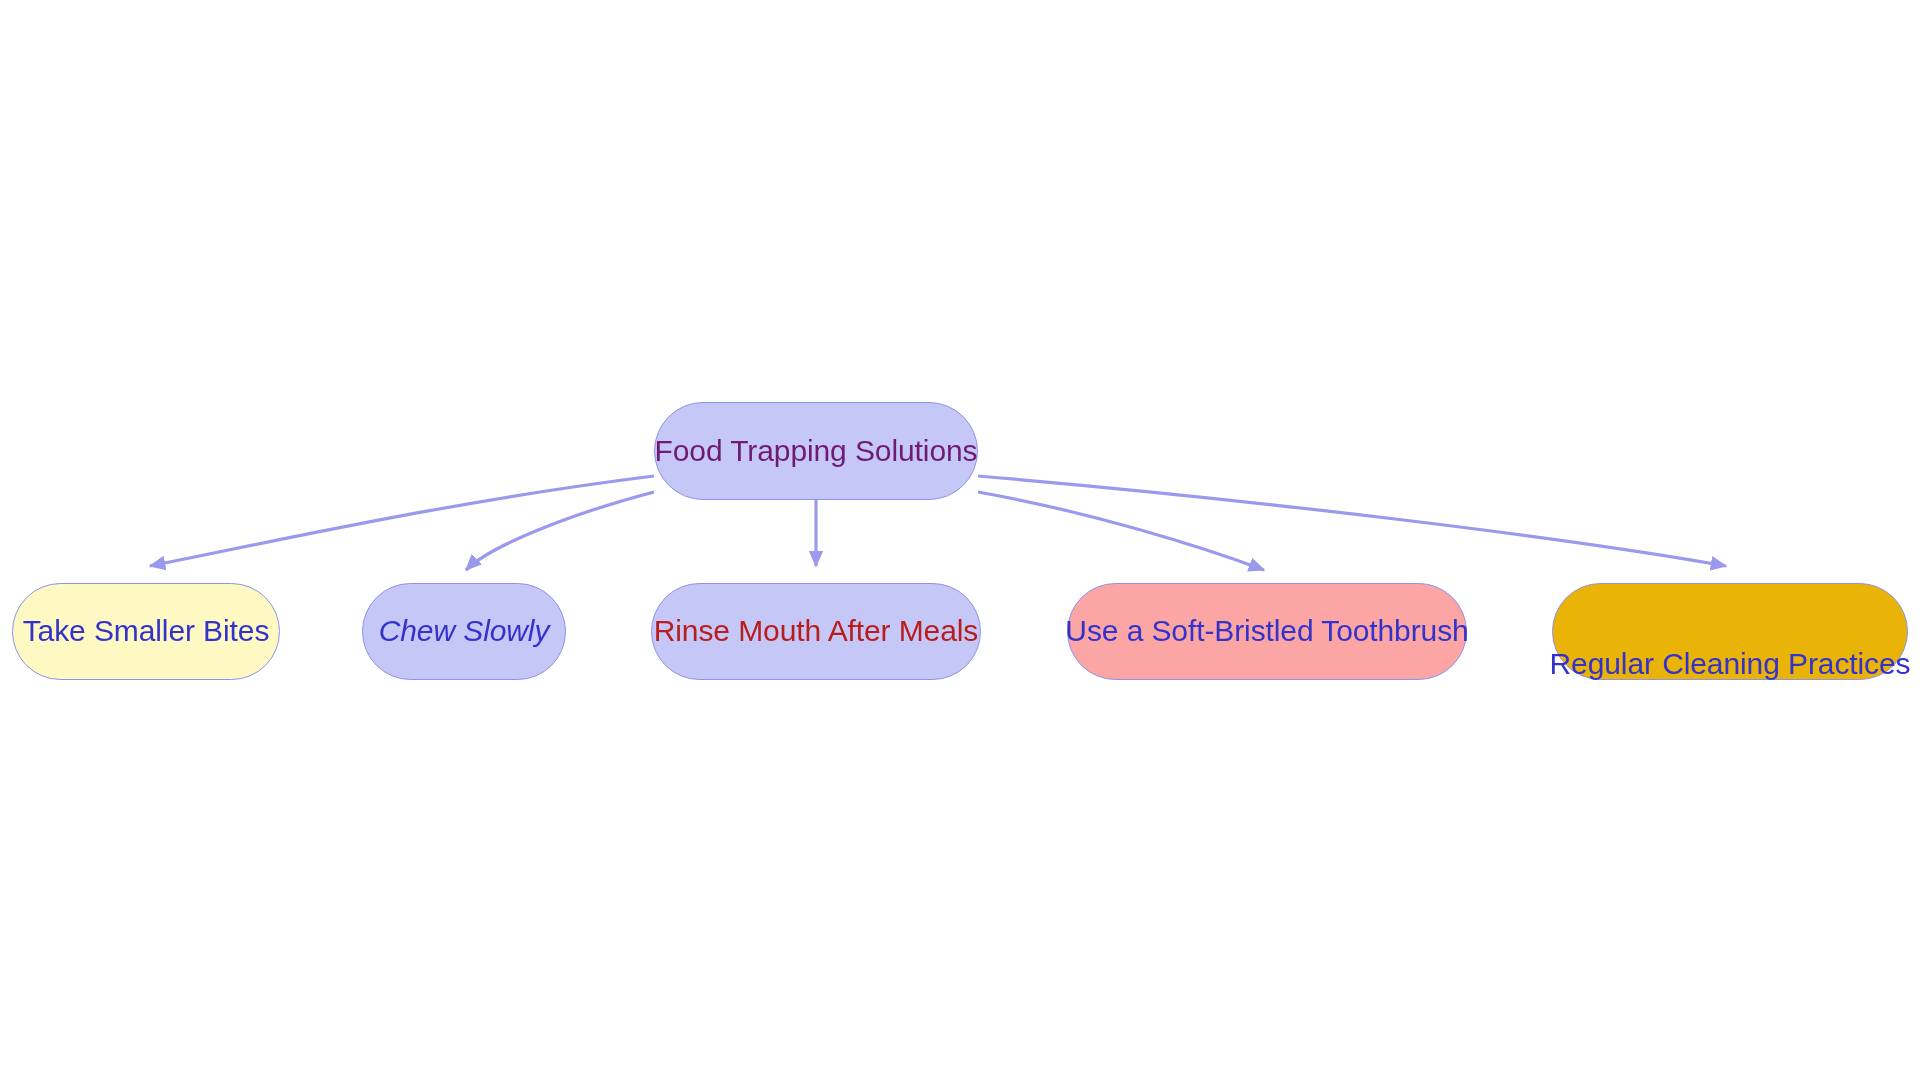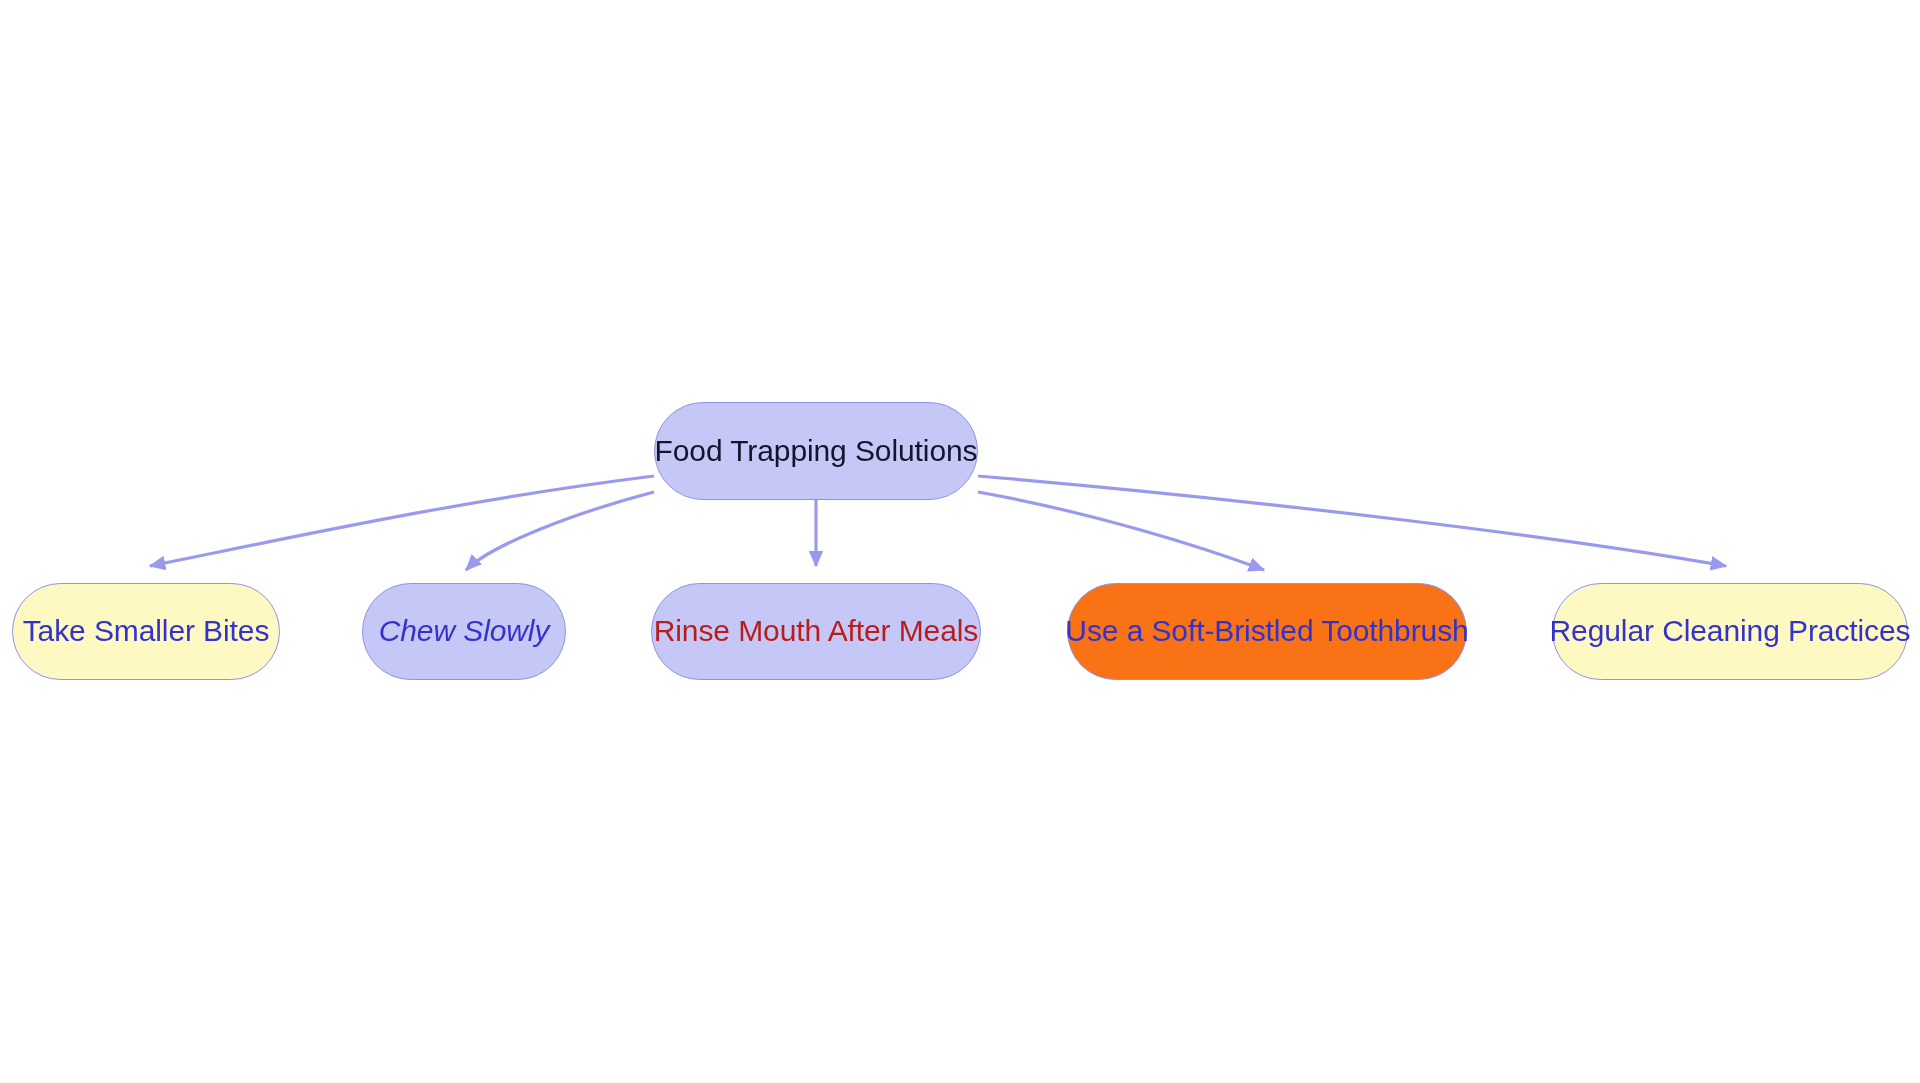--- a/index.html
+++ b/index.html
@@ -65,36 +65,36 @@
     <g id="edge-group">
         <path d="M 654,476 C 460,500 280,540 150,566" fill="none" stroke="#9999ee" stroke-width="3.2" stroke-linecap="butt" marker-end="url(#arrowhead)"></path>
         <path d="M 654,492 C 570,514 490,546 466,570" fill="none" stroke="#9999ee" stroke-width="3.2" stroke-linecap="butt" marker-end="url(#arrowhead)"></path>
         <path d="M 816,500 L 816,566" fill="none" stroke="#9999ee" stroke-width="3.2" stroke-linecap="butt" marker-end="url(#arrowhead)"></path>
         <path d="M 978,492 C 1090,512 1200,546 1264,570" fill="none" stroke="#9999ee" stroke-width="3.2" stroke-linecap="butt" marker-end="url(#arrowhead)"></path>
         <path d="M 978,476 C 1260,500 1570,538 1726,566" fill="none" stroke="#9999ee" stroke-width="3.2" stroke-linecap="butt" marker-end="url(#arrowhead)"></path>
       </g>
   </svg>
 
   <div class="node node-root" style="width: 324px; height: 98px; left: 654px; top: 402px; background: rgb(197, 200, 247); border-color: rgb(142, 147, 232);">
-    <span class="node-label" style="color: #0f172a;">Food Trapping Solutions</span>
+    <span class="node-label" style="color: #701a75;">Food Trapping Solutions</span>
   </div>
 
   <div class="node" style="width: 268px; height: 97px; left: 12px; top: 582.5px; background: #fef9c3; border-color: rgb(142, 147, 232);">
     <span class="node-label" style="color: rgb(51, 51, 204);">Take Smaller Bites</span>
   </div>
 
   <div class="node" style="width: 204px; height: 97px; left: 362px; top: 582.5px; background: rgb(197, 200, 247); border-color: rgb(142, 147, 232);">
     <span class="node-label" style="color: rgb(51, 51, 204); font-style: italic;">Chew Slowly</span>
   </div>
 
   <div class="node" style="width: 330px; height: 97px; left: 651px; top: 582.5px; background: rgb(197, 200, 247); border-color: rgb(142, 147, 232);">
     <span class="node-label" style="color: #b91c1c;">Rinse Mouth After Meals</span>
   </div>
 
-  <div class="node" style="width: 400px; height: 97px; left: 1067px; top: 582.5px; background: #f97316; border-color: rgb(142, 147, 232);">
+  <div class="node" style="width: 400px; height: 97px; left: 1067px; top: 582.5px; background: #fca5a5; border-color: rgb(142, 147, 232);">
     <span class="node-label" style="color: rgb(51, 51, 204);">Use a Soft-Bristled Toothbrush</span>
   </div>
 
-  <div class="node" style="width: 356px; height: 97px; left: 1552px; top: 582.5px; background: #fef9c3; border-color: rgb(142, 147, 232);">
+  <div class="node" style="width: 356px; height: 97px; left: 1552px; top: 582.5px; background: #eab308; border-color: rgb(142, 147, 232); align-items: flex-end;">
     <span class="node-label" style="color: rgb(51, 51, 204);">Regular Cleaning Practices</span>
   </div>
 
 </div>
 
 </body></html>

